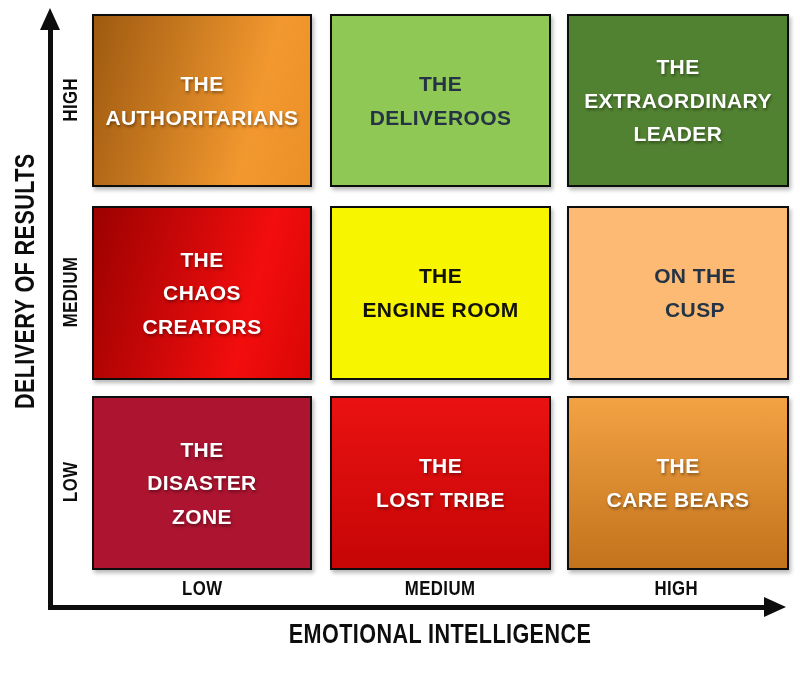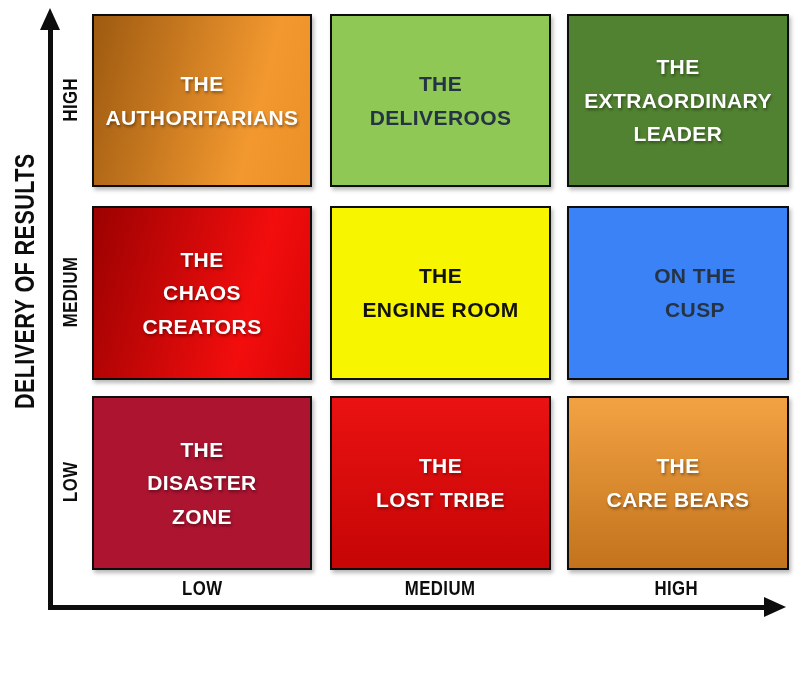--- a/index.html
+++ b/index.html
@@ -87,20 +87,21 @@
   <div class="arrow x-arrow"></div>
 
   <div class="axis-label y-title"><span class="cond">DELIVERY OF RESULTS</span></div>
   <div class="axis-label y-tick t0"><span class="cond">HIGH</span></div>
   <div class="axis-label y-tick t1"><span class="cond">MEDIUM</span></div>
   <div class="axis-label y-tick t2"><span class="cond">LOW</span></div>
 
   <div class="axis-label x-tick t0"><span class="cond">LOW</span></div>
   <div class="axis-label x-tick t1"><span class="cond">MEDIUM</span></div>
   <div class="axis-label x-tick t2"><span class="cond">HIGH</span></div>
+  <div class="axis-label x-title"><span class="cond">EMOTIONAL INTELLIGENCE</span></div>
 
   <div class="cell c0 r0" style="background: linear-gradient(105deg, rgb(158, 90, 16) 0%, rgb(242, 152, 47) 72%, rgb(235, 144, 38) 100%);">
     <div class="cell-text" style="color: rgb(255, 255, 255); text-shadow: rgba(0, 0, 0, 0.4) 1px 2px 3px;">THE
 AUTHORITARIANS</div>
   </div>
   <div class="cell c1 r0" style="background: rgb(143, 200, 84);">
     <div class="cell-text" style="color: rgb(37, 52, 68); text-shadow: none;">THE
 DELIVEROOS</div>
   </div>
   <div class="cell c2 r0" style="background: rgb(81, 130, 49);">
@@ -110,21 +111,21 @@
   </div>
   <div class="cell c0 r1" style="background: linear-gradient(105deg, rgb(156, 1, 1) 0%, rgb(243, 13, 13) 70%, rgb(217, 6, 6) 100%);">
     <div class="cell-text" style="color: rgb(255, 255, 255); text-shadow: rgba(0, 0, 0, 0.4) 1px 2px 3px;">THE
 CHAOS
 CREATORS</div>
   </div>
   <div class="cell c1 r1" style="background: rgb(248, 245, 0);">
     <div class="cell-text" style="color: rgb(18, 18, 10); text-shadow: none;">THE
 ENGINE ROOM</div>
   </div>
-  <div class="cell c2 r1" style="background: #3b82f6; padding-left: 34px;">
+  <div class="cell c2 r1" style="background: #fdba74; padding-left: 34px;">
     <div class="cell-text" style="color: rgb(37, 52, 68); text-shadow: none;">ON THE
 CUSP</div>
   </div>
   <div class="cell c0 r2" style="background: rgb(172, 20, 48);">
     <div class="cell-text" style="color: rgb(255, 255, 255); text-shadow: rgba(0, 0, 0, 0.4) 1px 2px 3px;">THE
 DISASTER
 ZONE</div>
   </div>
   <div class="cell c1 r2" style="background: linear-gradient(rgb(234, 18, 18) 0%, rgb(198, 5, 5) 100%);">
     <div class="cell-text" style="color: rgb(255, 255, 255); text-shadow: rgba(0, 0, 0, 0.4) 1px 2px 3px;">THE

